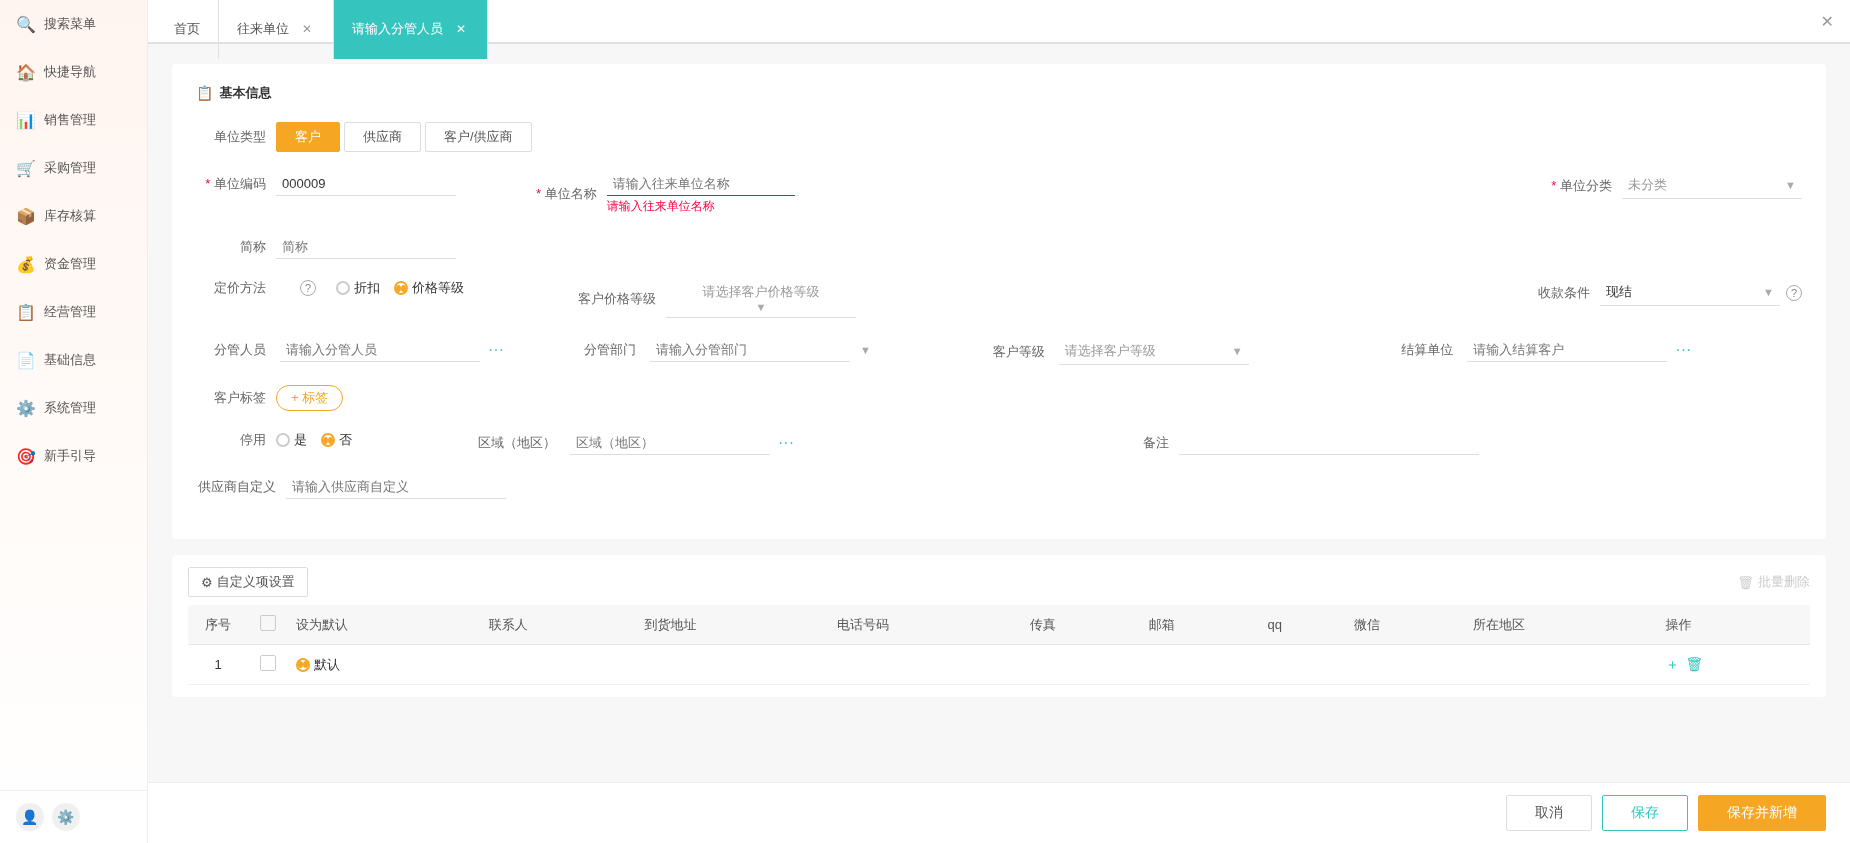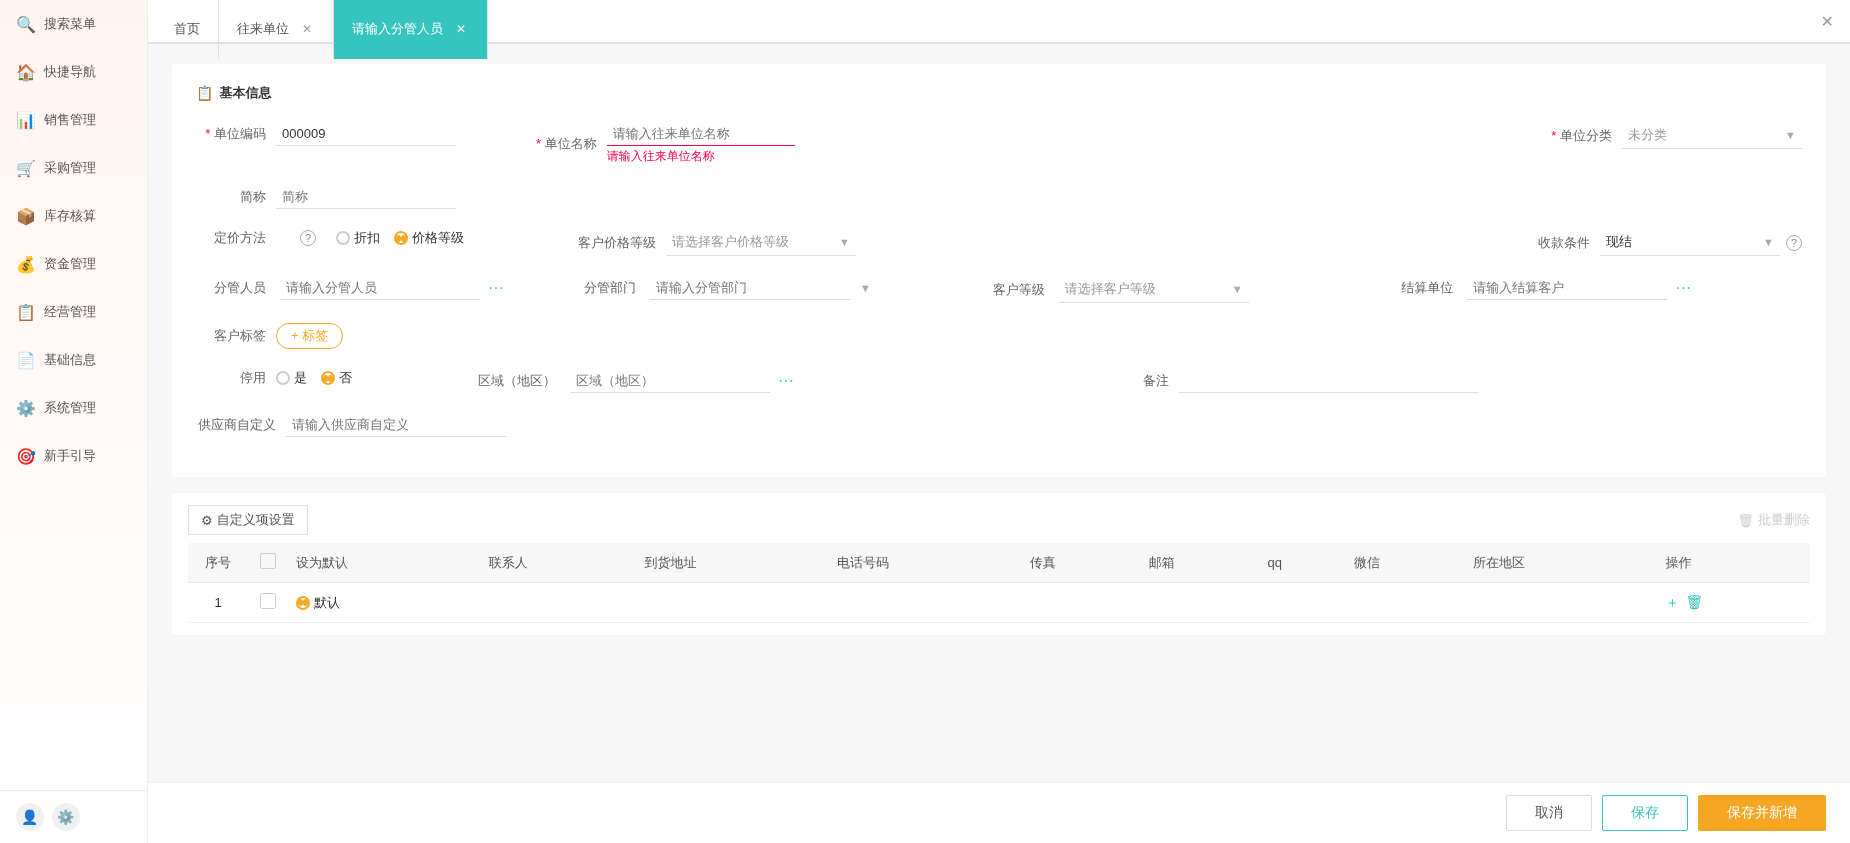--- a/index.html
+++ b/index.html
@@ -471,20 +471,30 @@
   </div>
 
   <div class="content">
 
     <div class="section">
       <div class="section-title">
         <span class="section-title-icon">📋</span>
         <span>基本信息</span>
       </div>
 
+      <div class="form-row">
+        <div class="form-group">
+          <span class="form-label">单位类型</span>
+          <div class="btn-group" id="unit-type-btns">
+              <button class="btn-type active">客户</button>
+              <button class="btn-type">供应商</button>
+              <button class="btn-type">客户/供应商</button>
+            </div>
+        </div>
+      </div>
 
       <div class="form-row" style="align-items:flex-start;">
         <div class="form-group" style="max-width:340px;">
           <span class="form-label required">单位编码</span>
           <input class="form-control" style="max-width: 180px;" value="000009">
         </div>
         <div class="form-group" style="flex:1; flex-direction:column; align-items:flex-start;">
           <div style="display:flex;align-items:center;">
             <span class="form-label required" style="min-width:70px;">单位名称</span>
             <div class="form-input-group">
@@ -523,21 +533,21 @@
               <div class="radio-item">
     <div class="radio-circle checked">
       <div style="width:7px;height:7px;border-radius:50%;background:#f5a623;"></div>
     </div>
     <span class="radio-label">价格等级</span>
   </div>
             </div>
         </div>
         <div class="form-group" style="flex:1;">
           <span class="form-label" style="min-width:90px;">客户价格等级</span>
-          <div class="form-select" style="min-width:190px;">
+          <div class="form-select" style="min-width:190px;flex-direction:column;">
             <span>请选择客户价格等级</span>
             <span class="arrow">▼</span>
           </div>
         </div>
         <div class="form-group" style="flex:1; justify-content:flex-end;">
           <span class="form-label" style="min-width:70px;">收款条件</span>
           <div class="form-select" style="min-width:180px;">
             <span style="color:#333;">现结</span>
             <span class="arrow">▼</span>
           </div>

